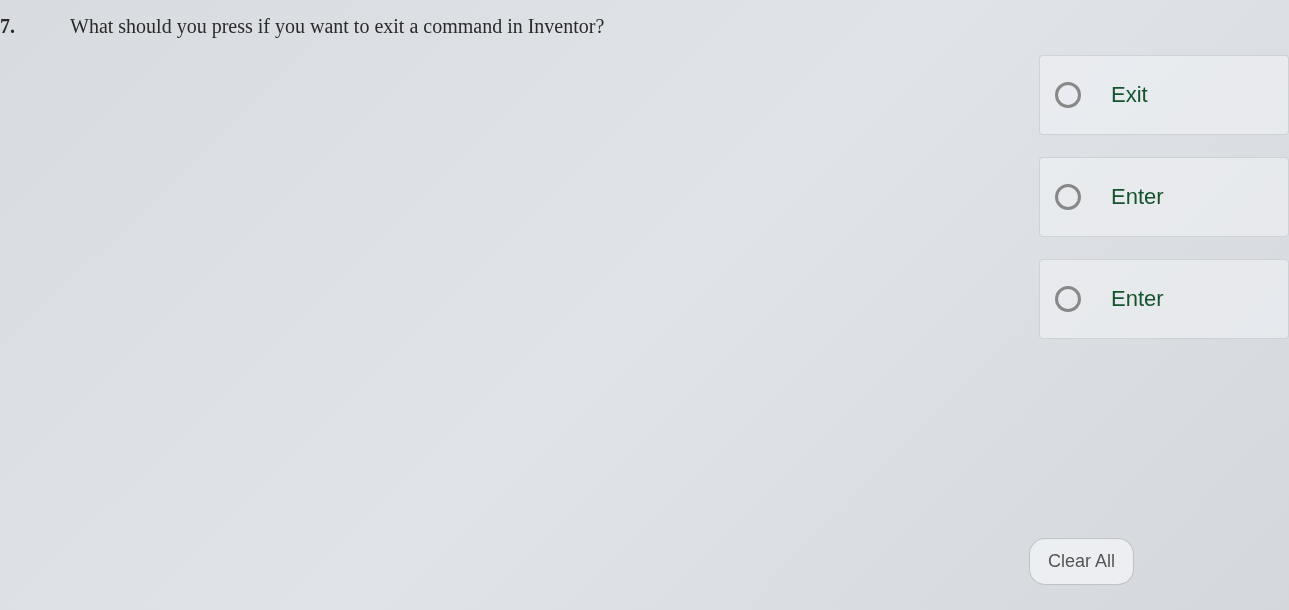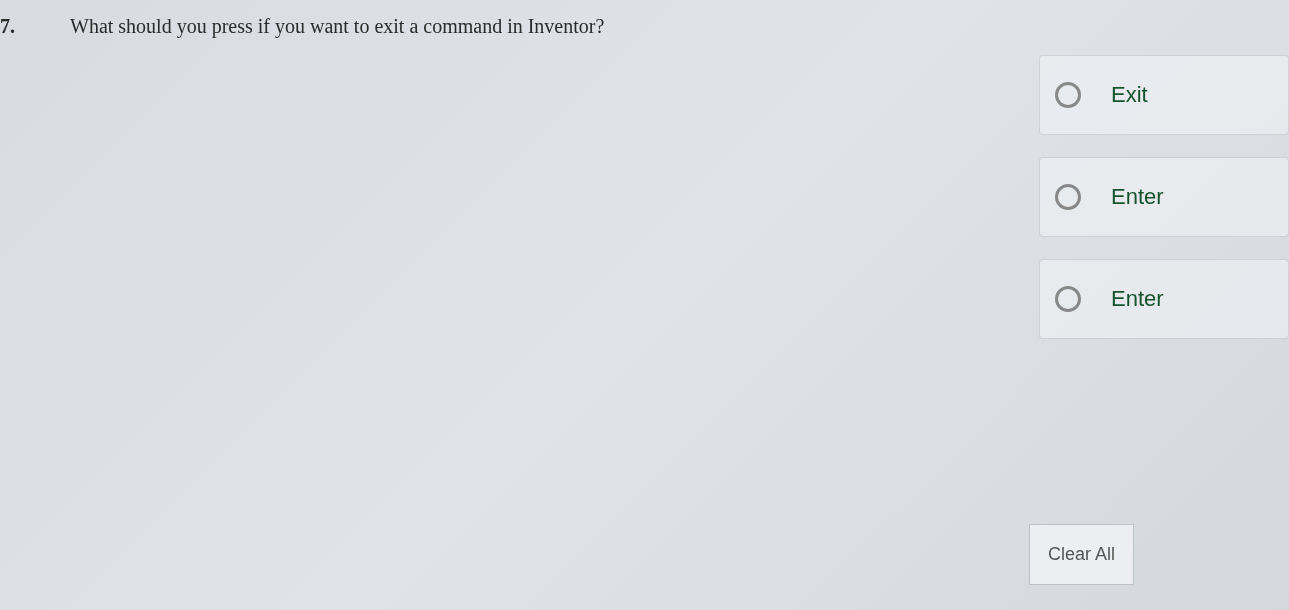--- a/index.html
+++ b/index.html
@@ -69,22 +69,22 @@
       font-weight: normal;
     }
     .clear-all-container {
       position: absolute;
       right: 155px;
       bottom: 25px;
     }
     .clear-all-button {
       background: rgba(245, 247, 250, 0.7);
       border: 1px solid rgba(170, 175, 180, 0.7);
-      border-radius: 0;
-      padding: 19px 18px;
+      border-radius: 16px;
+      padding: 12px 18px;
       font-family: Arial, Helvetica, sans-serif;
       font-size: 18px;
       color: #555;
       cursor: pointer;
     }
   </style>
 </head>
 <body>
 
 <div class="question-area">

